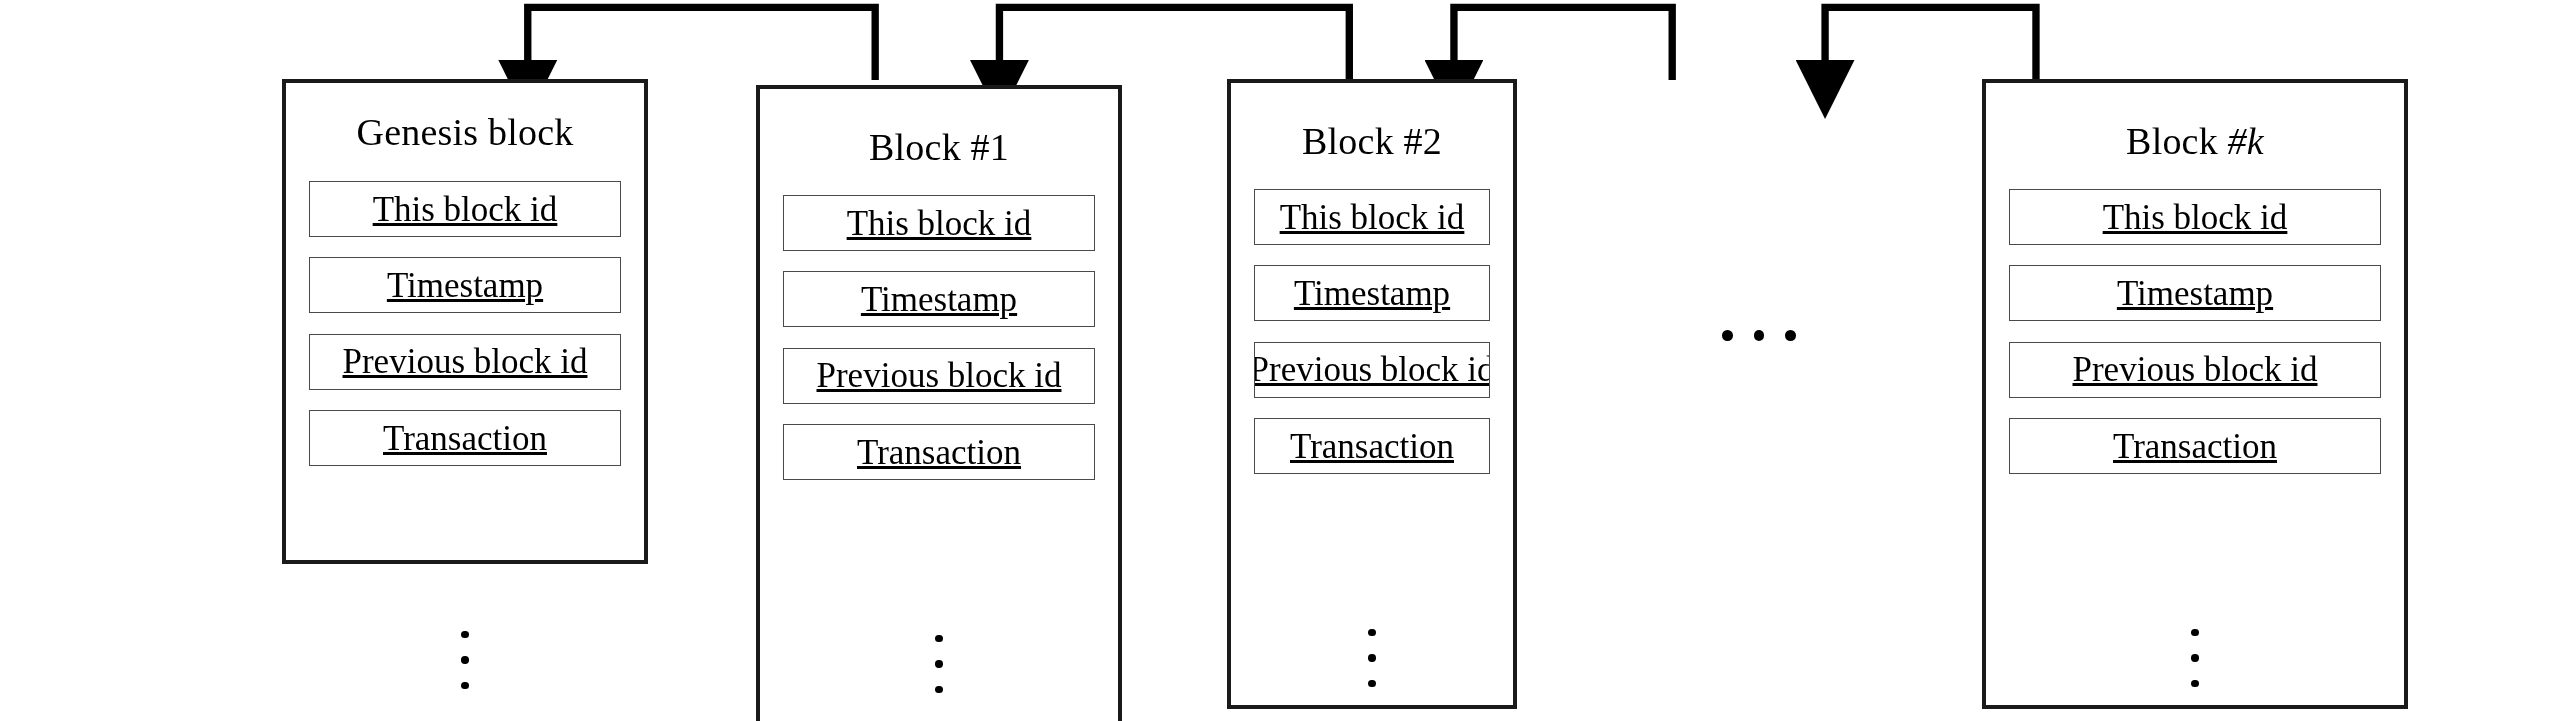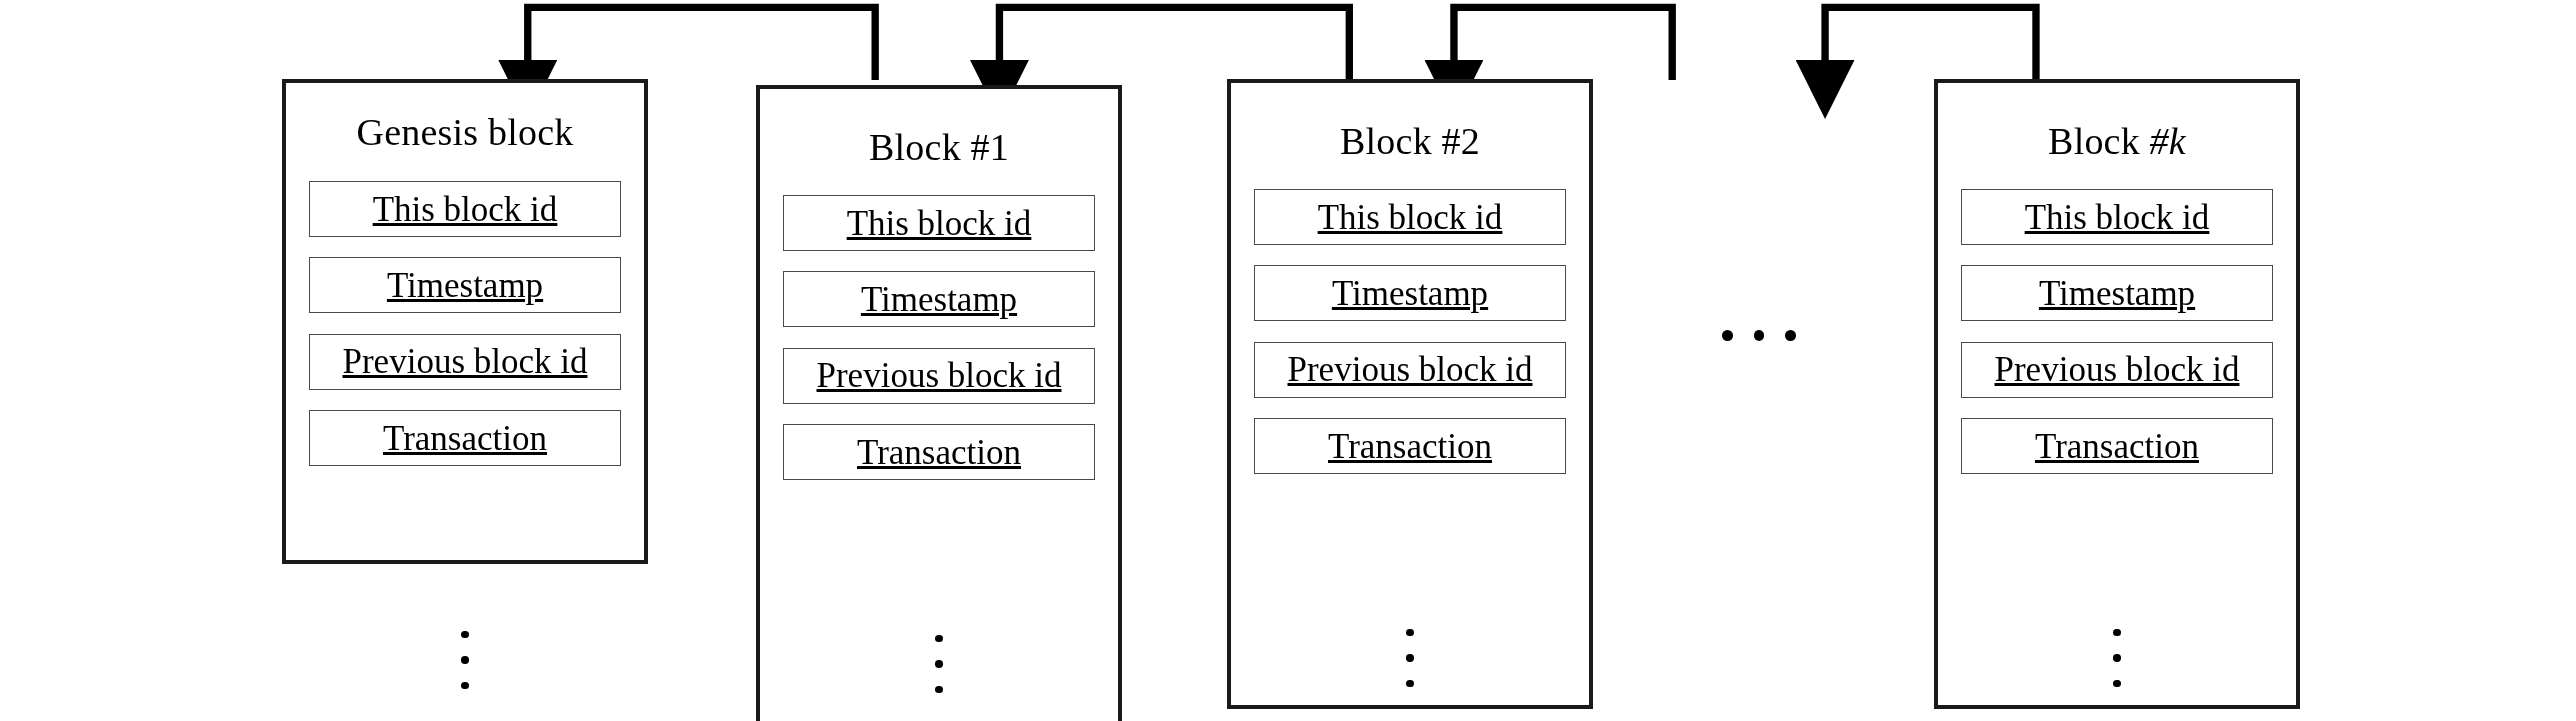--- a/index.html
+++ b/index.html
@@ -175,21 +175,21 @@
         <span class="field-label">Transaction</span>
       </div>
     </div>
     <div class="vdots" style="top:546px;">
       <span></span>
         <span></span>
         <span></span>
     </div>
   </div>
 
-  <div class="block" style="left:1227px; top:79px; width:366px; height:630px;">
+  <div class="block" style="left:1227px; top:79px; width:290px; height:630px;">
     <div class="block-title" style="top:38px;">
       <span>Block #2</span><span class="ital"></span>
     </div>
     <div class="fields" style="top:106px;">
       <div class="field">
         <span class="field-label">This block id</span>
       </div>
       <div class="field">
         <span class="field-label">Timestamp</span>
       </div>
@@ -206,21 +206,21 @@
         <span></span>
     </div>
   </div>
 
   <div class="hdots" style="left:1722px; top:330px;">
     <span></span>
       <span></span>
       <span></span>
   </div>
 
-  <div class="block" style="left:1934px; top:79px; width:366px; height:630px;">
+  <div class="block" style="left:1982px; top:79px; width:426px; height:630px;">
     <div class="block-title" style="top:38px;">
       <span>Block </span><span class="ital">#k</span>
     </div>
     <div class="fields" style="top:106px;">
       <div class="field">
         <span class="field-label">This block id</span>
       </div>
       <div class="field">
         <span class="field-label">Timestamp</span>
       </div>

